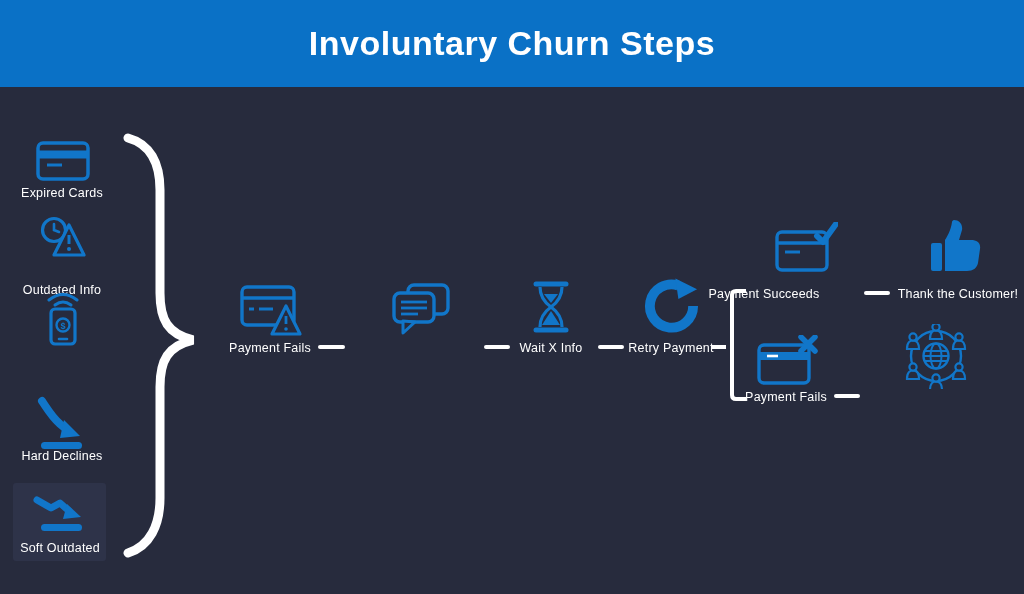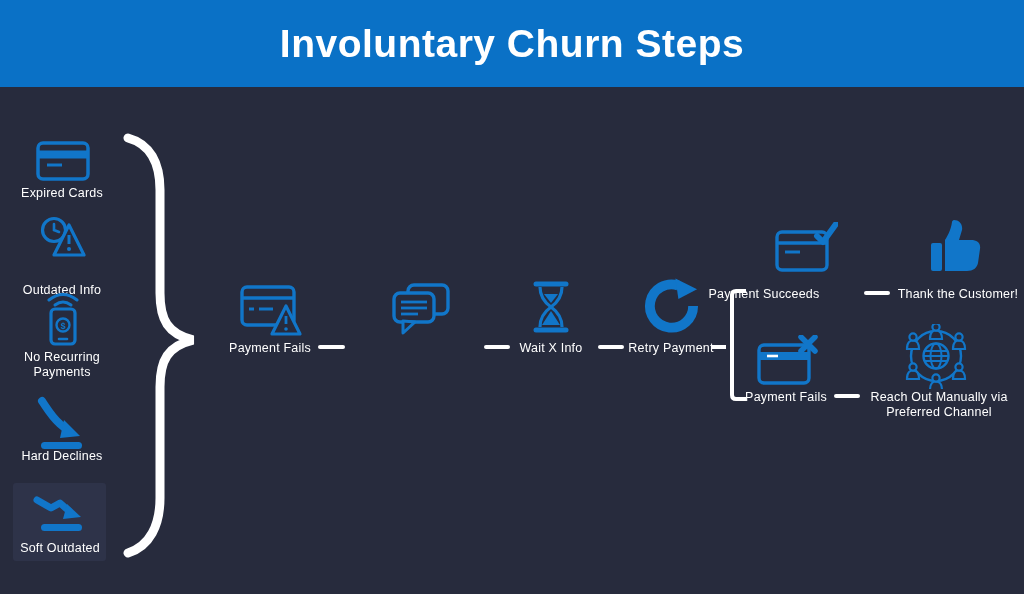--- a/index.html
+++ b/index.html
@@ -11,21 +11,21 @@
   }
   html,body{margin:0;padding:0;background:#14161f;}
   .canvas{
     position:relative;width:1024px;height:594px;background:var(--bg);
     overflow:hidden;font-family:"Liberation Sans",sans-serif;
   }
   .header{
     position:absolute;left:0;top:0;width:1024px;height:87px;background:var(--header);
     display:flex;align-items:center;justify-content:center;
   }
-  .title{color:var(--white);font-size:39px;font-weight:700;letter-spacing:.5px;}
+  .title{color:var(--white);font-size:34px;font-weight:700;letter-spacing:.5px;}
   .icon{position:absolute;}
   .icon svg{display:block;width:100%;height:100%;}
   .lbl{
     position:absolute;color:var(--white);font-weight:400;font-size:12.5px;
     line-height:1.18;text-align:center;letter-spacing:.2px;
   }
   .dash{position:absolute;height:4px;background:var(--white);border-radius:2px;}
   .hl-box{position:absolute;left:13px;top:483px;width:93px;height:78px;background:var(--hl);border-radius:3px;}
   .st{stroke:var(--blue);fill:none;}
   .fl{fill:var(--blue);}
@@ -65,21 +65,20 @@
   <div class="icon" style="left:40px;top:288px;width:46px;height:58px">
     <svg viewBox="0 0 46 58">
       <path class="st" d="M9 12 Q23 1 37 12" stroke-width="3" stroke-linecap="round"></path>
       <path class="st" d="M15 17 Q23 11 31 17" stroke-width="3" stroke-linecap="round"></path>
       <rect class="st" x="11" y="21" width="24" height="35" rx="4" stroke-width="3.2"></rect>
       <circle class="st" cx="23" cy="37" r="6.5" stroke-width="2.4"></circle>
       <text x="23" y="40.5" text-anchor="middle" font-size="9" font-weight="bold" class="fl" style="font-family:'Liberation Sans',sans-serif">$</text>
       <line class="st" x1="19" y1="51" x2="27" y2="51" stroke-width="2.6" stroke-linecap="round"></line>
     </svg>
   </div>
-  <div class="lbl" style="left:12px;top:350px;width:100px">No Recurring Payments</div>
 
   <div class="icon" style="left:34px;top:396px;width:54px;height:56px">
     <svg viewBox="0 0 54 56">
       <path class="st" d="M8 5 C14 14 18 21 26 28 L32 33" stroke-width="8" stroke-linecap="round"></path>
       <polygon class="fl" points="30,24 46,40 26,42"></polygon>
       <rect class="fl" x="7" y="46" width="41" height="7" rx="3.5"></rect>
     </svg>
   </div>
   <div class="lbl" style="left:7px;top:449px;width:110px">Hard Declines</div>
 
@@ -213,15 +212,14 @@
       <g transform="translate(57,47)">
         <path class="tri" d="M-6 8 C-6 1 -3 -0.5 0 -0.5 C3 -0.5 6 1 6 8 Z" stroke-width="2.2"></path>
         <circle class="tri" cx="0" cy="-4" r="3.6" stroke-width="2.2"></circle>
       </g>
       <g transform="translate(34,58)">
         <path class="tri" d="M-6 8 C-6 1 -3 -0.5 0 -0.5 C3 -0.5 6 1 6 8 Z" stroke-width="2.2"></path>
         <circle class="tri" cx="0" cy="-4" r="3.6" stroke-width="2.2"></circle>
       </g>
     </svg>
   </div>
-  <div class="lbl" style="left:859px;top:390px;width:160px">Reach Out Manually via Preferred Channel</div>
 
 </div>
 
 </body></html>

